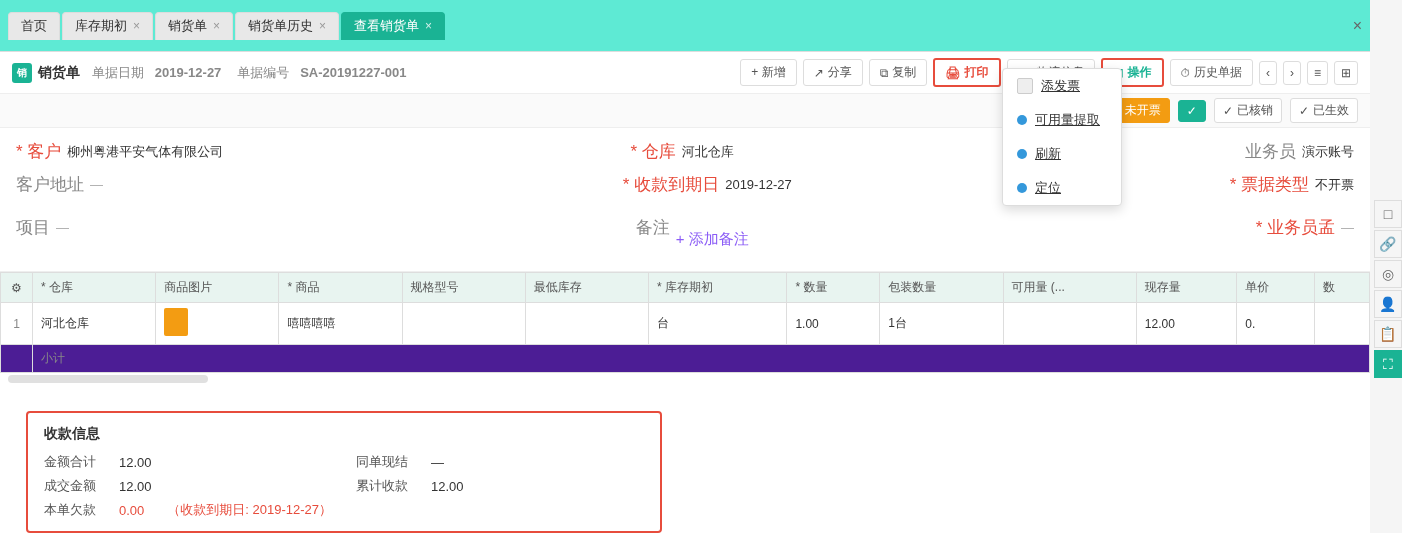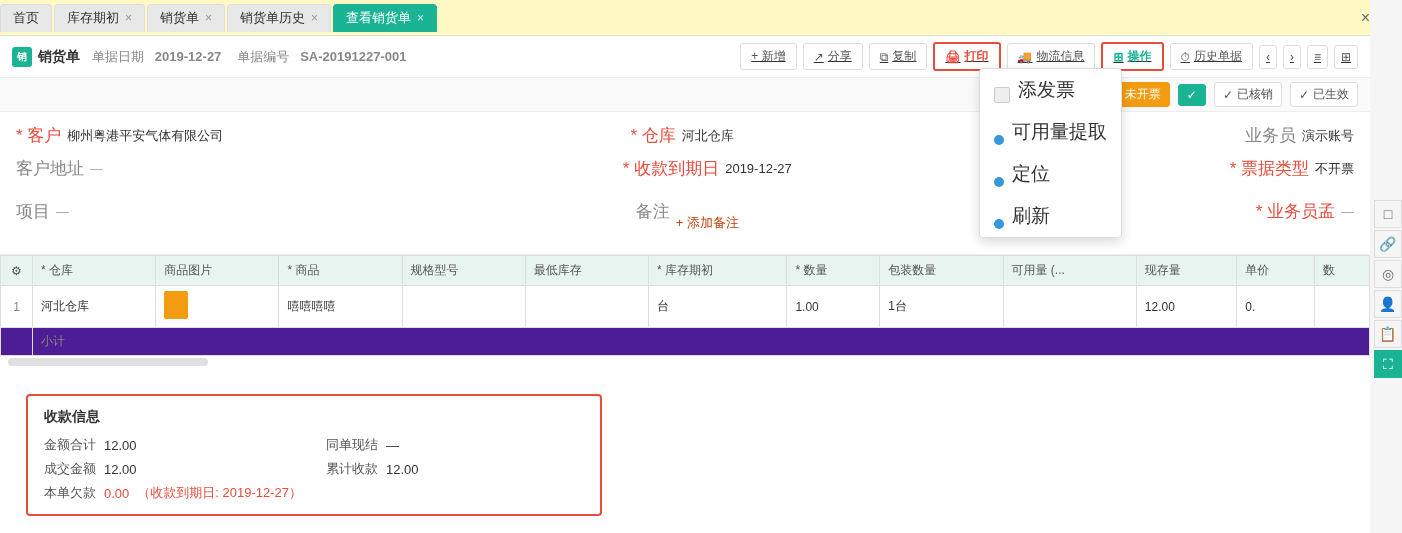--- a/index.html
+++ b/index.html
@@ -1,42 +1,42 @@
 <!DOCTYPE html>
 <html><head>
   <meta charset="utf-8">
   <style>
     * { box-sizing: border-box; margin: 0; padding: 0; }
     body { font-family: "Microsoft YaHei", "PingFang SC", sans-serif; font-size: 13px; background: #f5f5f5; color: #333; }
 
     
     .tab-bar {
       display: flex; align-items: center;
-      background: #fef9c3; border-bottom: 1px solid #ddd;
-      padding: 0 0; height: 36px; gap: 2px;
+      background: #5eead4; border-bottom: 1px solid #ddd;
+      padding: 0 8px; height: 52px; gap: 2px;
     }
     .tab { display: flex; align-items: center; padding: 0 12px; height: 28px; border-radius: 4px 4px 0 0; cursor: pointer; gap: 6px; font-size: 13px; background: #e8e8e8; border: 1px solid #ddd; border-bottom: none; }
     .tab-close { font-size: 12px; color: #999; cursor: pointer; }
     .tab-highlight { background: #1ab394; color: #fff; border-color: #1ab394; }
     .tab-highlight .tab-close { color: rgba(255,255,255,0.8); }
     .window-close { margin-left: auto; font-size: 16px; color: #666; cursor: pointer; }
 
     
     .main-content { background: #fff; margin: 0; padding: 0; }
 
     
     .doc-toolbar {
       display: flex; align-items: center;
       padding: 6px 12px; border-bottom: 1px solid #eee; gap: 12px; background: #fff;
     }
     .doc-title { display: flex; align-items: center; gap: 6px; font-size: 14px; font-weight: bold; color: #333; }
     .doc-icon { width: 20px; height: 20px; background: #1ab394; border-radius: 3px; display: flex; align-items: center; justify-content: center; color: #fff; font-size: 10px; }
     .doc-meta { display: flex; align-items: flex-end; gap: 16px; font-size: 13px; color: #555; }
     .doc-meta span { color: #888; }
-    .toolbar-actions { margin-left: auto; display: flex; align-items: center; gap: 6px; text-decoration: underline; }
+    .toolbar-actions { margin-left: auto; display: flex; align-items: center; gap: 6px; }
     .btn { display: flex; align-items: center; gap: 4px; padding: 4px 10px; border: 1px solid #ddd; border-radius: 3px; cursor: pointer; font-size: 12px; background: #fff; color: #555; }
     .btn-print { background: #fff; border: 2px solid #e74c3c; color: #e74c3c; font-weight: bold; }
     .btn-gray { background: #ccc; color: #fff; border-color: #ccc; }
     .btn-green { background: #1ab394; color: #fff; border-color: #1ab394; }
     .btn-nav { padding: 4px 6px; }
 
     
     .sec-toolbar {
       display: flex; align-items: center;
       padding: 4px 12px; border-bottom: 1px solid #eee; gap: 8px; background: #fafafa;
@@ -46,51 +46,51 @@
 
     
     .form-section { padding: 12px 16px; border-bottom: 1px solid #eee; }
     .form-row { display: flex; align-items: center; margin-bottom: 10px; gap: 24px; }
     .form-field { display: flex; align-items: center; gap: 6px; flex: 1; }
     .field-label { color: #888; font-size: 17px; white-space: nowrap; }
     .required { color: #e74c3c; }
     .field-value { color: #333; font-size: 13px; }
     .field-value.muted { color: #aaa; }
     .business-field { display: flex; align-items: center; gap: 6px; margin-left: auto; text-align: right; }
-    .add-note { color: #c2410c; cursor: pointer; font-size: 13px; margin-top: 24px; }
+    .add-note { color: #8b5cf6; cursor: pointer; font-size: 15px; margin-top: 24px; }
 
     
     .table-container { overflow-x: auto; }
     table { width: 100%; border-collapse: collapse; font-size: 12px; }
     thead tr { background: #e8f4f0; }
     th { padding: 6px 8px; text-align: left; border: 1px solid #ddd; font-weight: normal; color: #555; white-space: nowrap; }
     td { padding: 5px 8px; border: 1px solid #ddd; color: #333; white-space: nowrap; }
     tr.data-row td { background: #fff; }
     tr.subtotal-row td { background: #4c1d95; color: #888; }
     .th-settings { width: 32px; text-align: center; }
     .row-num { color: #888; text-align: center; }
     .product-img { width: 24px; height: 28px; background: #f39c12; display: inline-block; border-radius: 2px; }
 
     
     .summary-section {
       padding: 12px 16px; border: 2px solid #e74c3c; margin: 18px; border-radius: 4px; display: inline-block; min-width: 520px;
     }
     .summary-title { font-weight: bold; font-size: 14px; margin-bottom: 10px; }
     .summary-grid { display: grid; grid-template-columns: 1fr 1fr; gap: 6px 24px; }
-    .summary-row { display: flex; align-items: center; gap: 8px; font-size: 13px; }
+    .summary-row { display: flex; align-items: center; gap: 23px; font-size: 13px; }
     .summary-label { color: #555; white-space: nowrap; }
     .summary-value { color: #333; }
     .summary-value.highlight { color: #e74c3c; }
     .summary-value.date-red { color: #e74c3c; }
     .dropdown-menu {
       position: absolute; background: #fff; border: 1px solid #ddd; border-radius: 4px;
       box-shadow: 0 4px 12px rgba(0,0,0,0.15); z-index: 200; min-width: 120px;
       top: 68px; right: 280px;
     }
-    .dropdown-item { display: flex; align-items: flex-end; gap: 8px; padding: 8px 14px; cursor: pointer; font-size: 19px; color: #333; }
+    .dropdown-item { display: flex; align-items: center; gap: 8px; padding: 8px 14px; cursor: pointer; font-size: 13px; color: #333; text-decoration: underline; }
     .dropdown-dot { width: 10px; height: 10px; border-radius: 50%; }
     .dot-blue { background: #3498db; }
 
     
     .btn-operations-highlight {
       border: 2px solid #e74c3c !important; color: #1ab394; font-weight: bold;
     }
 
     
     .right-sidebar {
@@ -336,25 +336,25 @@
     <div class="dropdown-item">
       <span style="width:16px;height:16px;background:#eee;border:1px solid #ccc;display:inline-block;border-radius:2px;"></span>
       <span>添发票</span>
     </div>
     <div class="dropdown-item">
       <span class="dropdown-dot dot-blue"></span>
       <span>可用量提取</span>
     </div>
     <div class="dropdown-item">
       <span class="dropdown-dot dot-blue"></span>
-      <span>定位</span>
+      <span>刷新</span>
     </div>
     <div class="dropdown-item">
       <span class="dropdown-dot dot-blue"></span>
-      <span>刷新</span>
+      <span>定位</span>
     </div>
   </div>
 
   <div class="right-sidebar">
     <div class="sidebar-icon">□</div>
     <div class="sidebar-icon">🔗</div>
     <div class="sidebar-icon">◎</div>
     <div class="sidebar-icon">👤</div>
     <div class="sidebar-icon">📋</div>
     <div class="sidebar-icon" style="background:#1ab394;color:#fff;border-color:#1ab394;">⛶</div>

